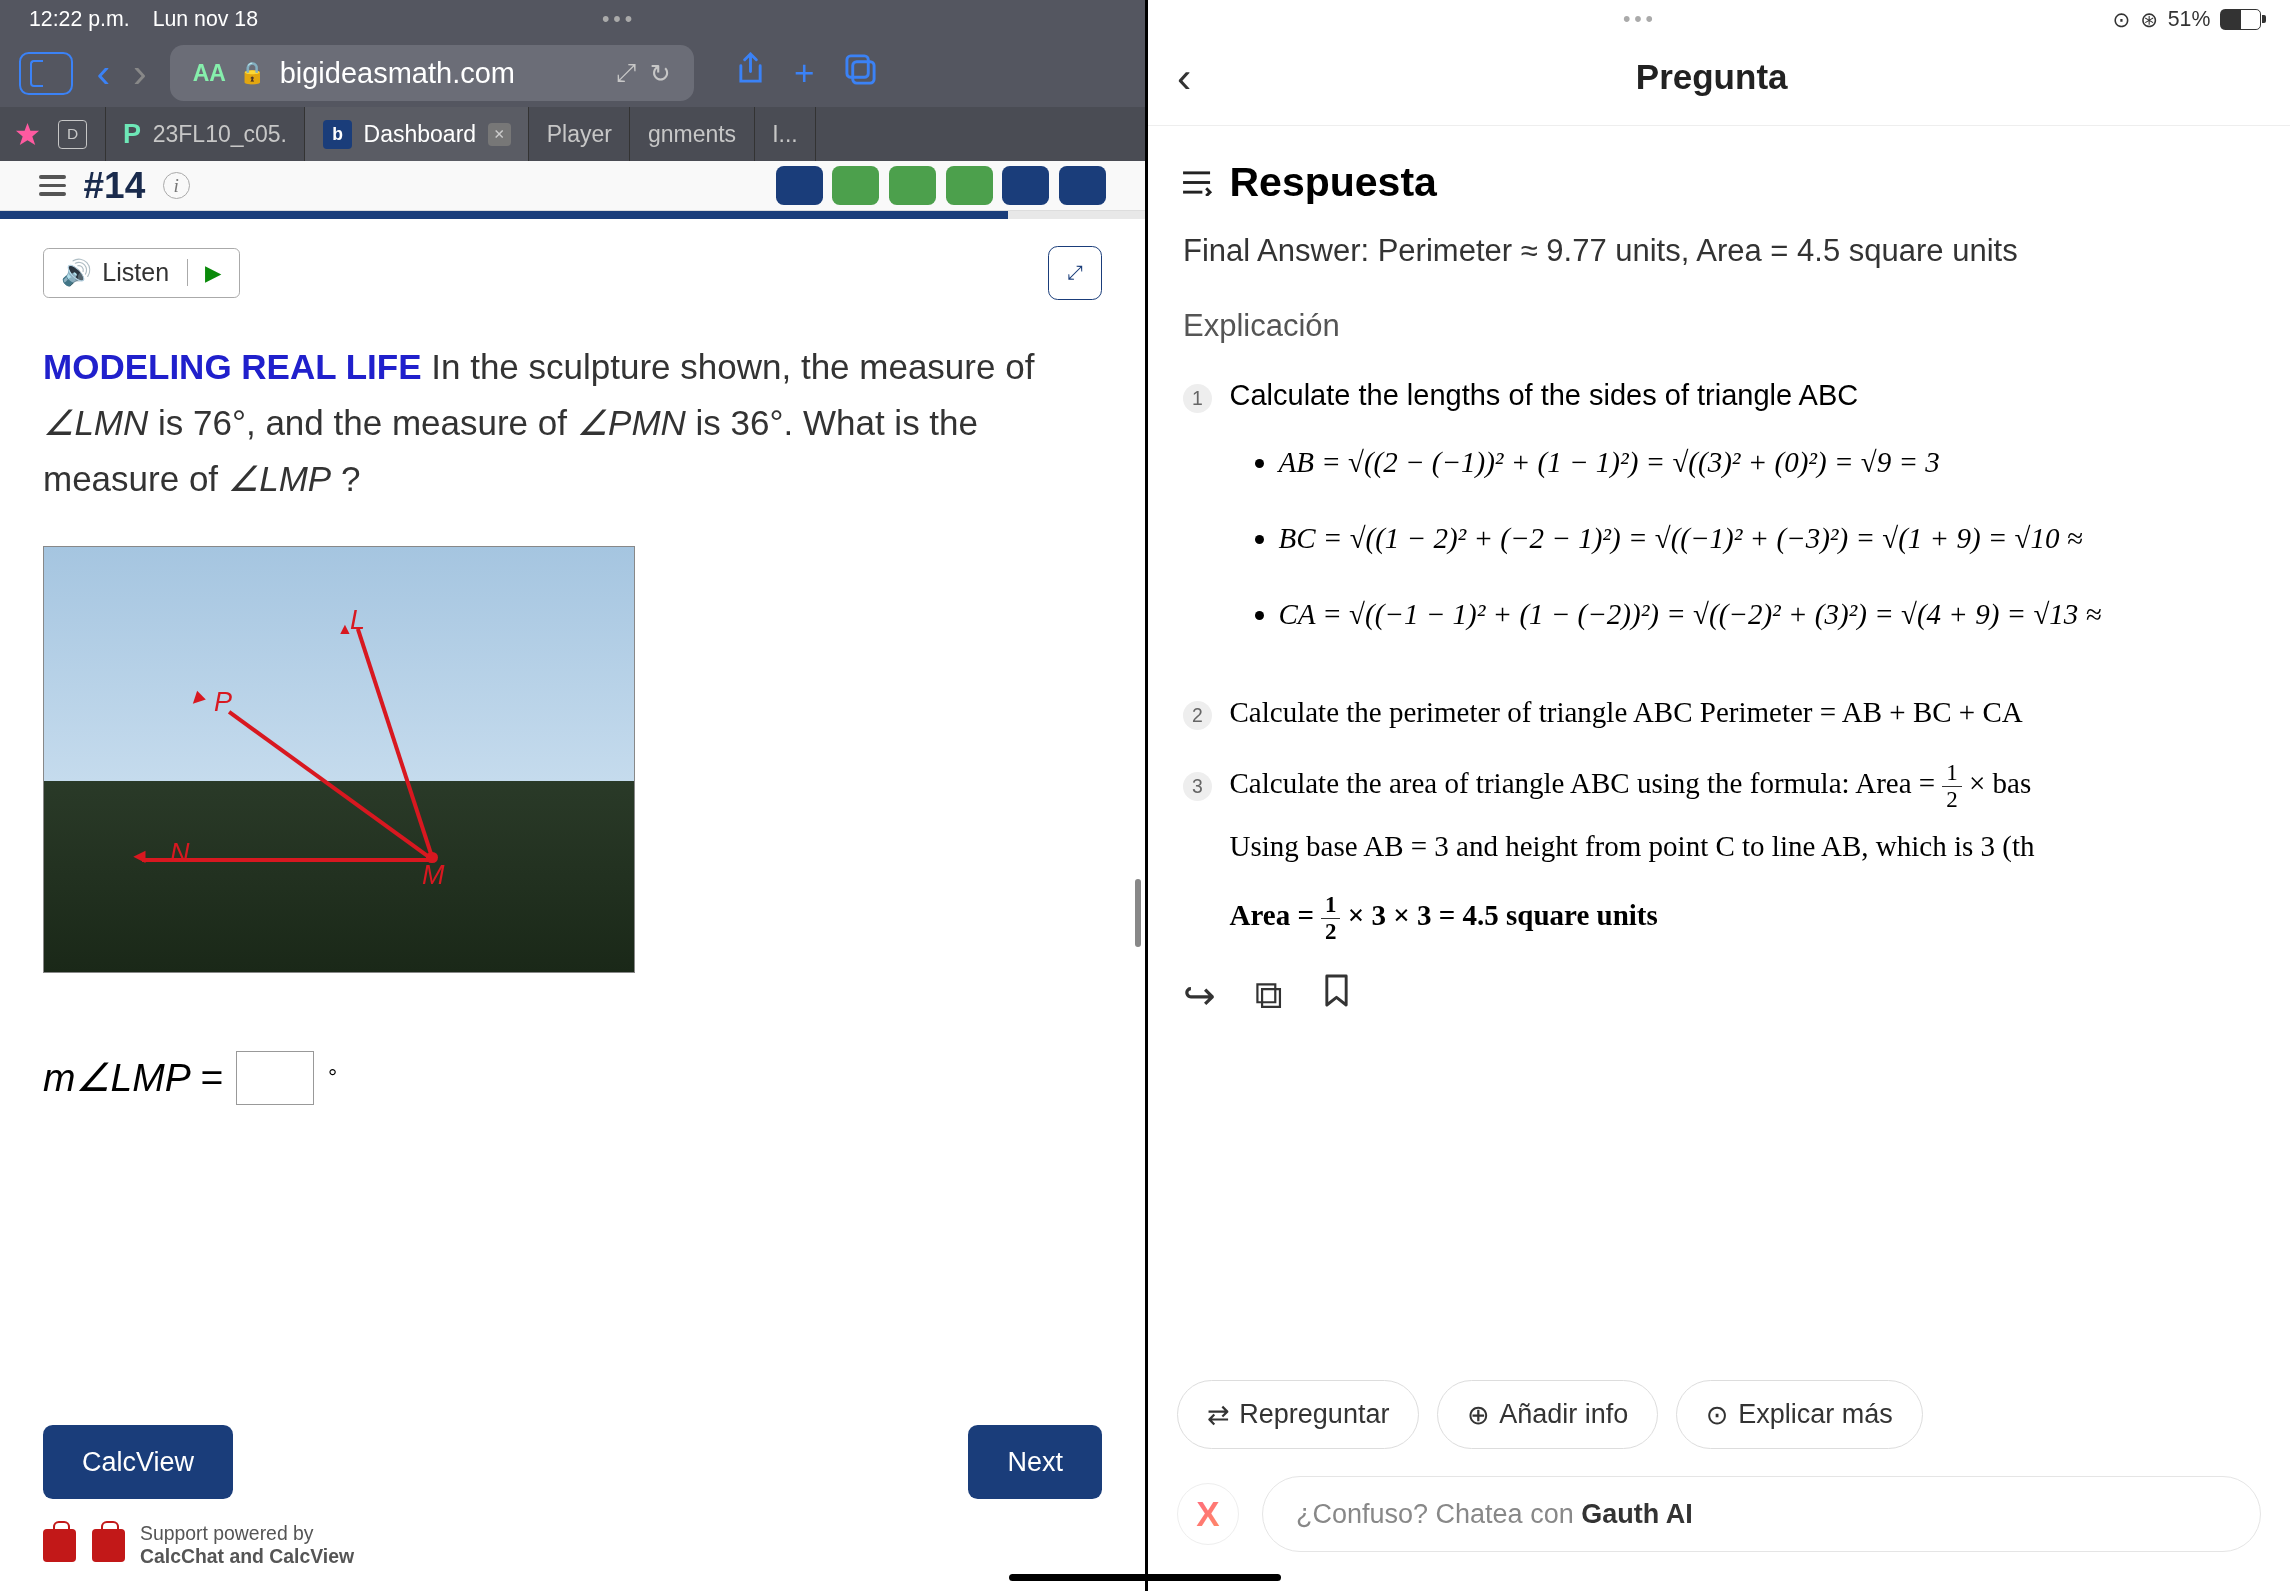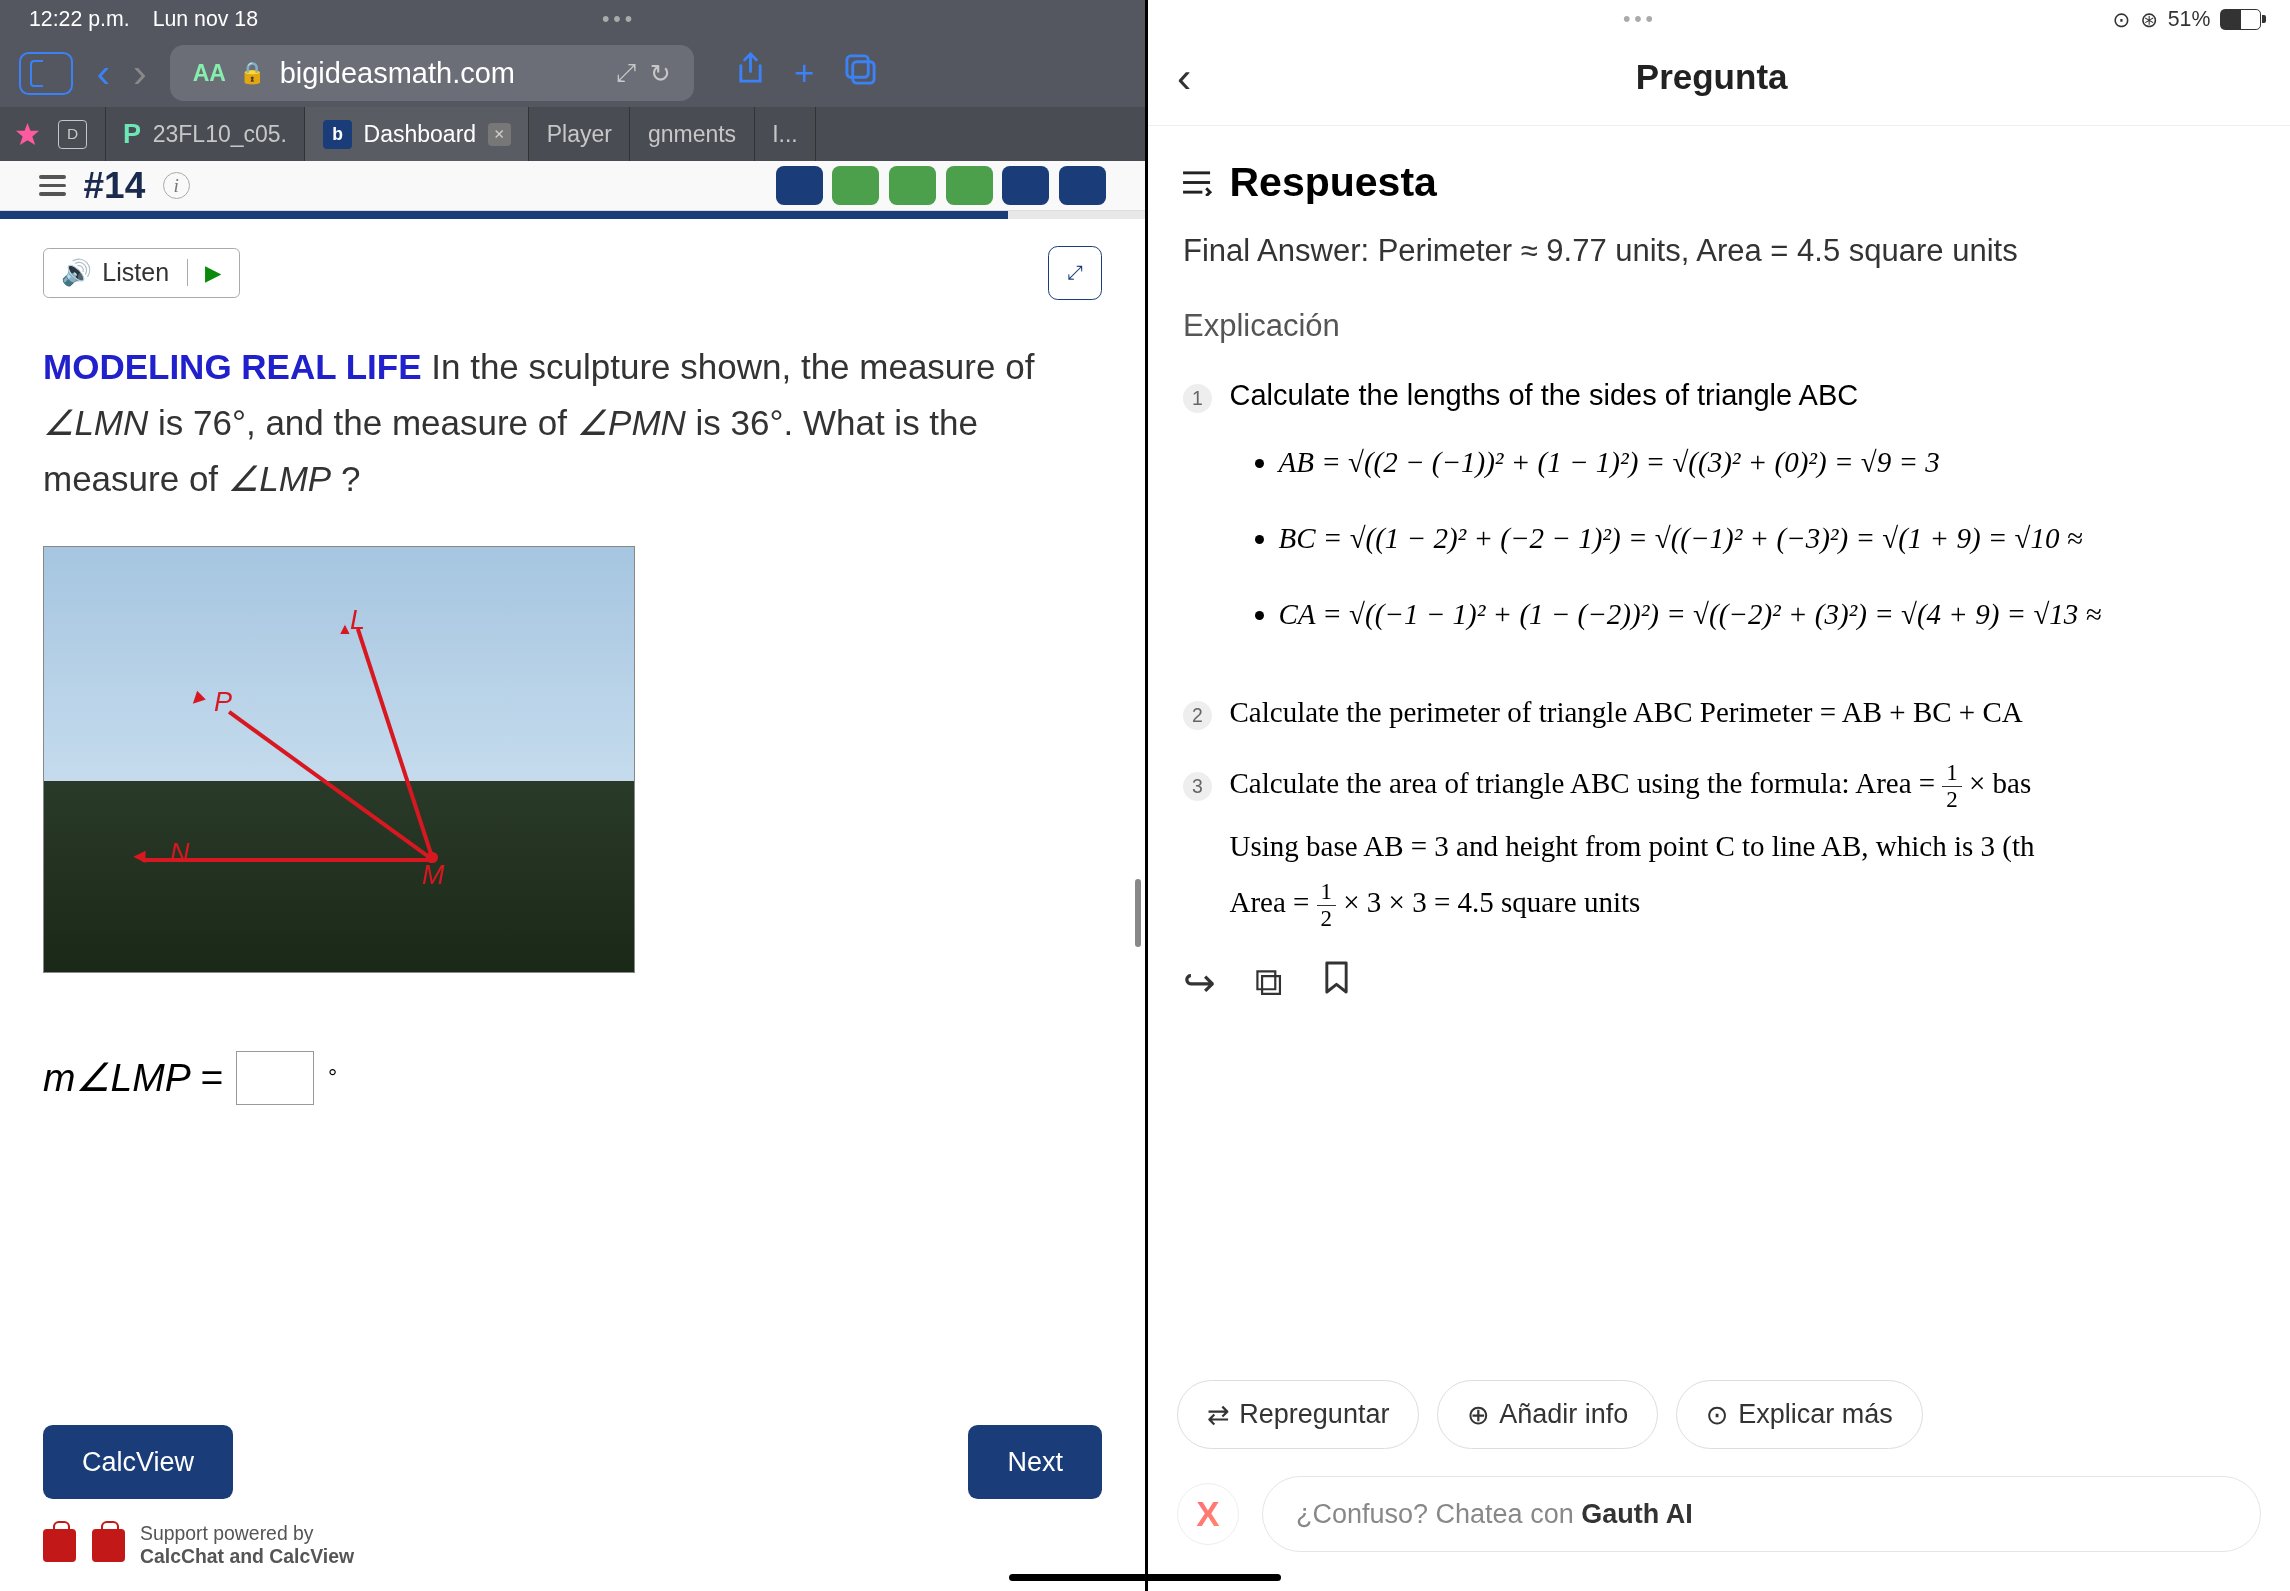--- a/index.html
+++ b/index.html
@@ -450,21 +450,21 @@
       <div class="step-body" style="font-family:'Times New Roman',serif;">
         <div>
           <span>Calculate the area of triangle ABC using the formula: Area = </span>
           <span class="frac">
               <span class="num">1</span>
               <span>2</span>
             </span>
           <span> × bas</span>
         </div>
         <div style="margin-top:9.7px;">Using base AB = 3 and height from point C to line AB, which is 3 (th</div>
-        <div style="margin-top:7px;">
+        <div style="margin-top:20px;font-weight:bold;">
           <span>Area = </span>
           <span class="frac">
               <span class="num">1</span>
               <span>2</span>
             </span>
           <span> × 3 × 3 = 4.5 square units</span>
         </div>
       </div>
     </div>
 

